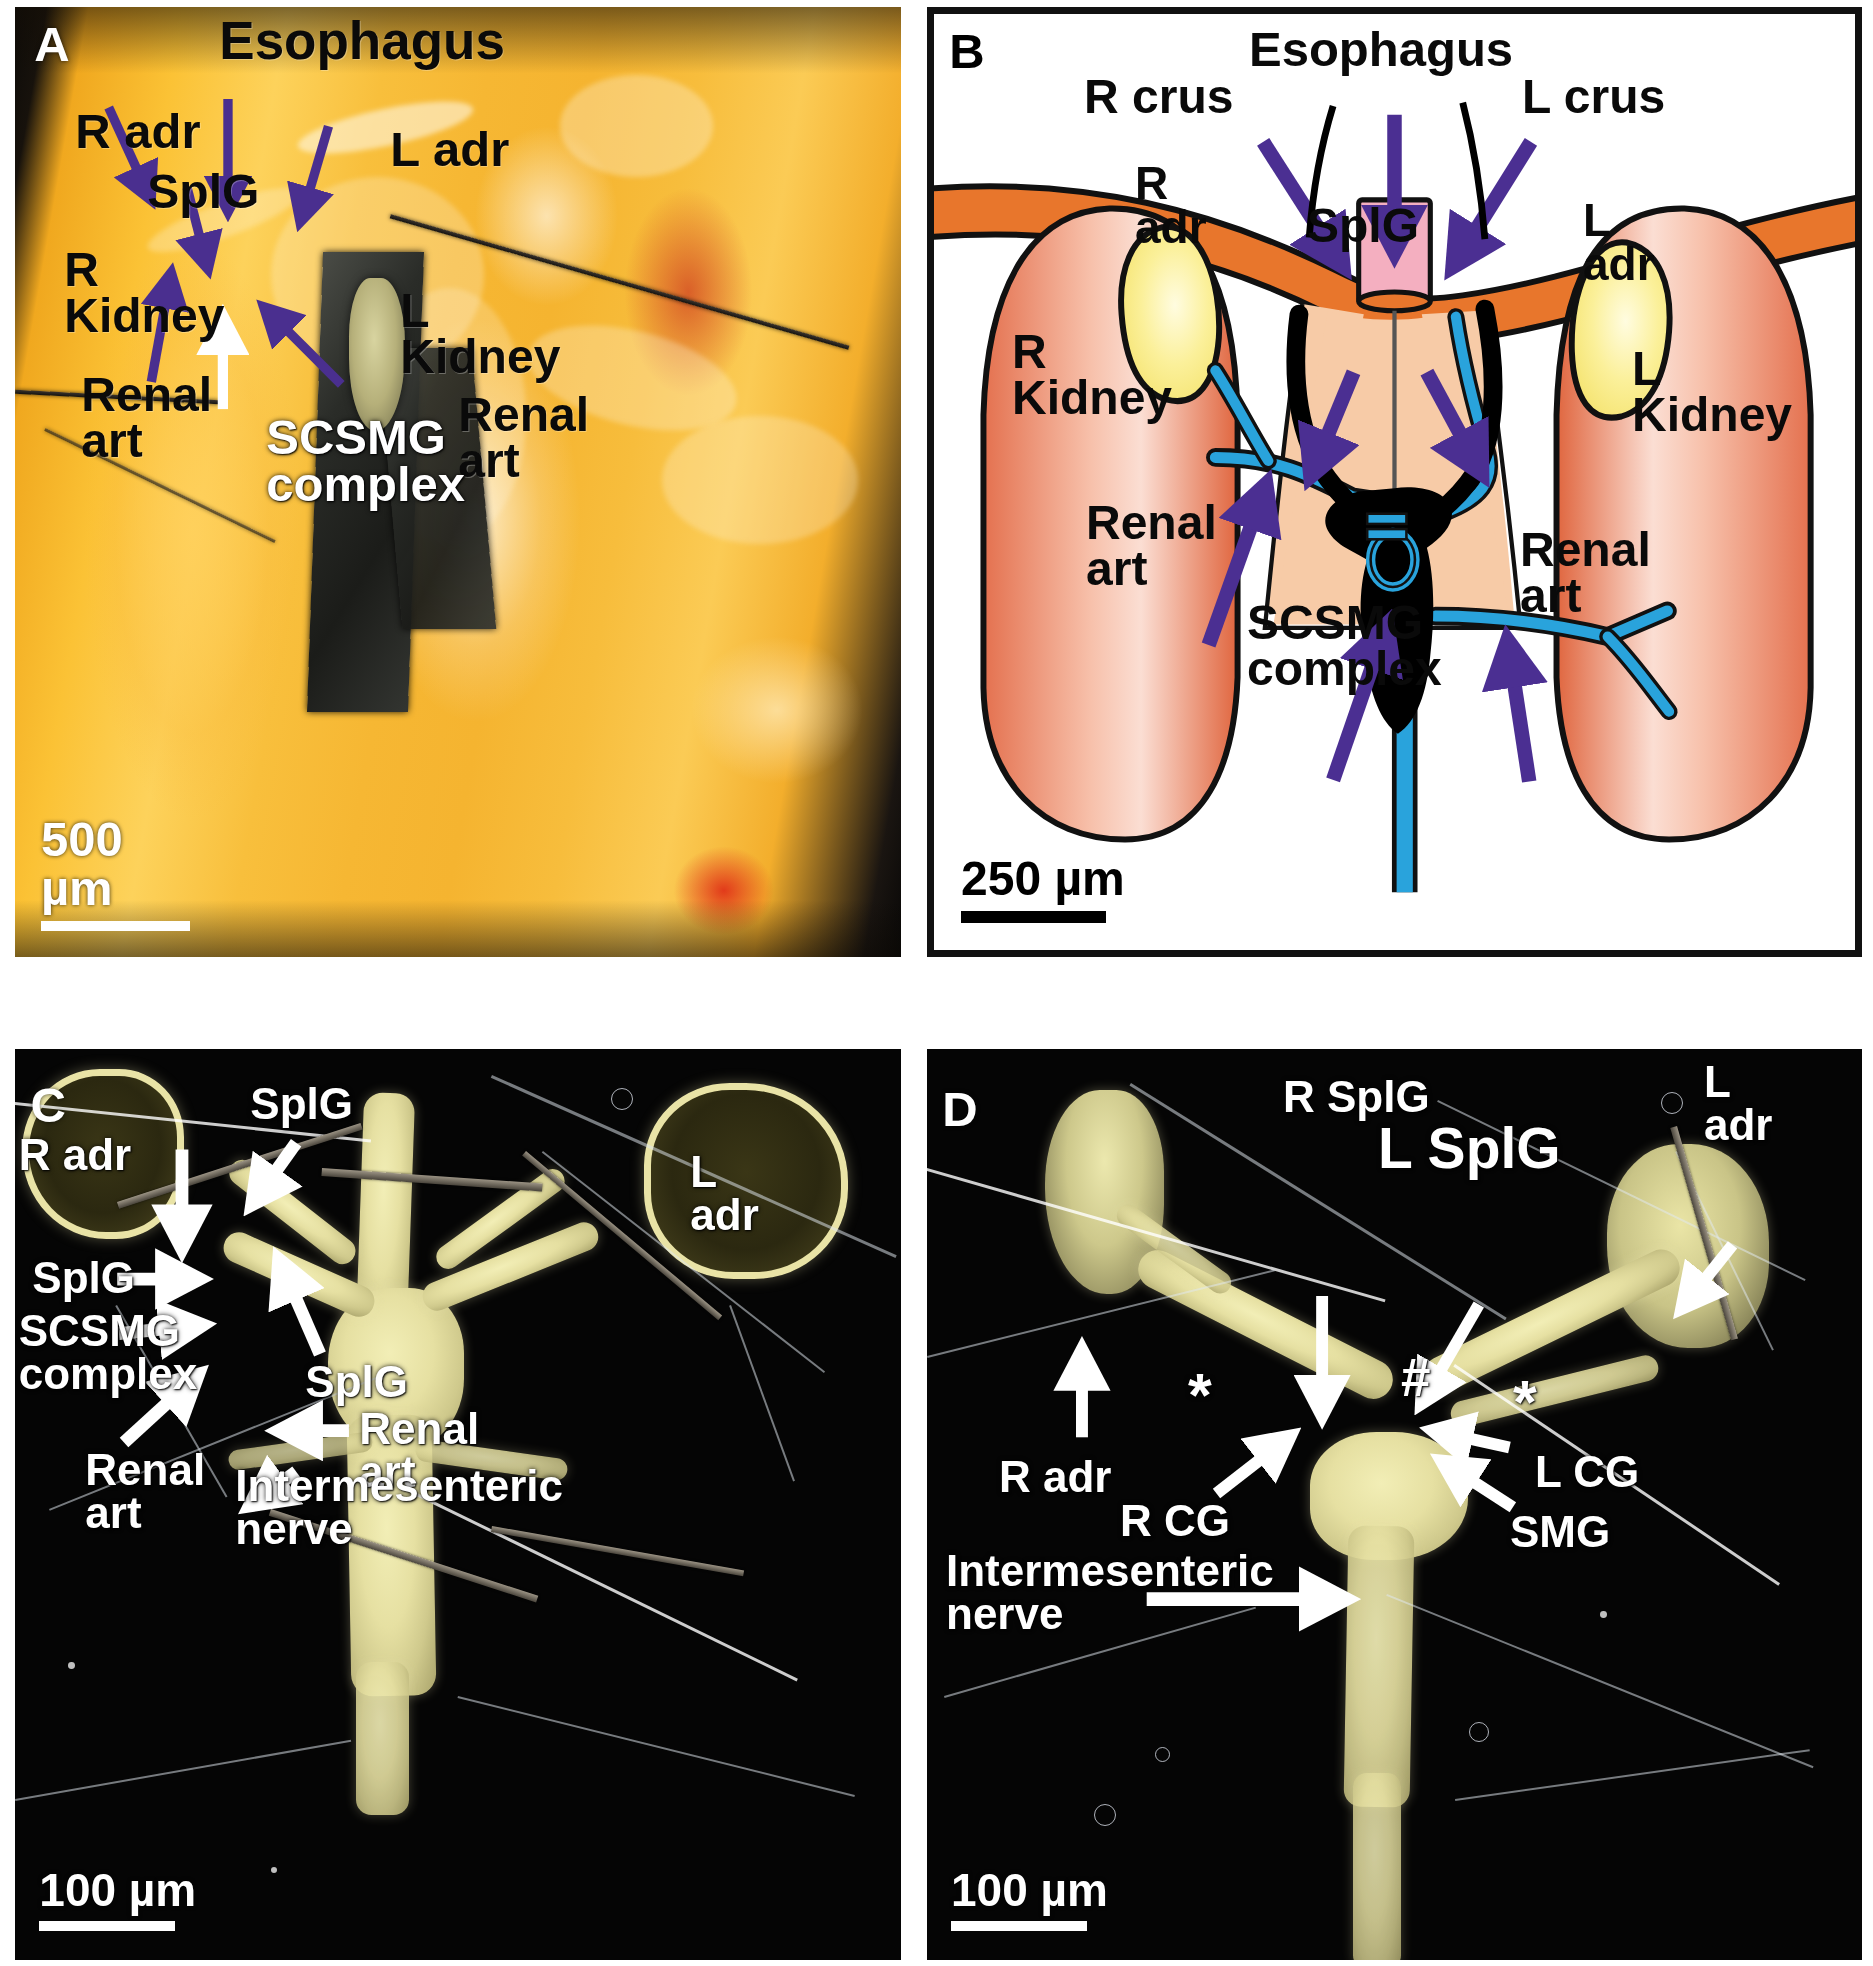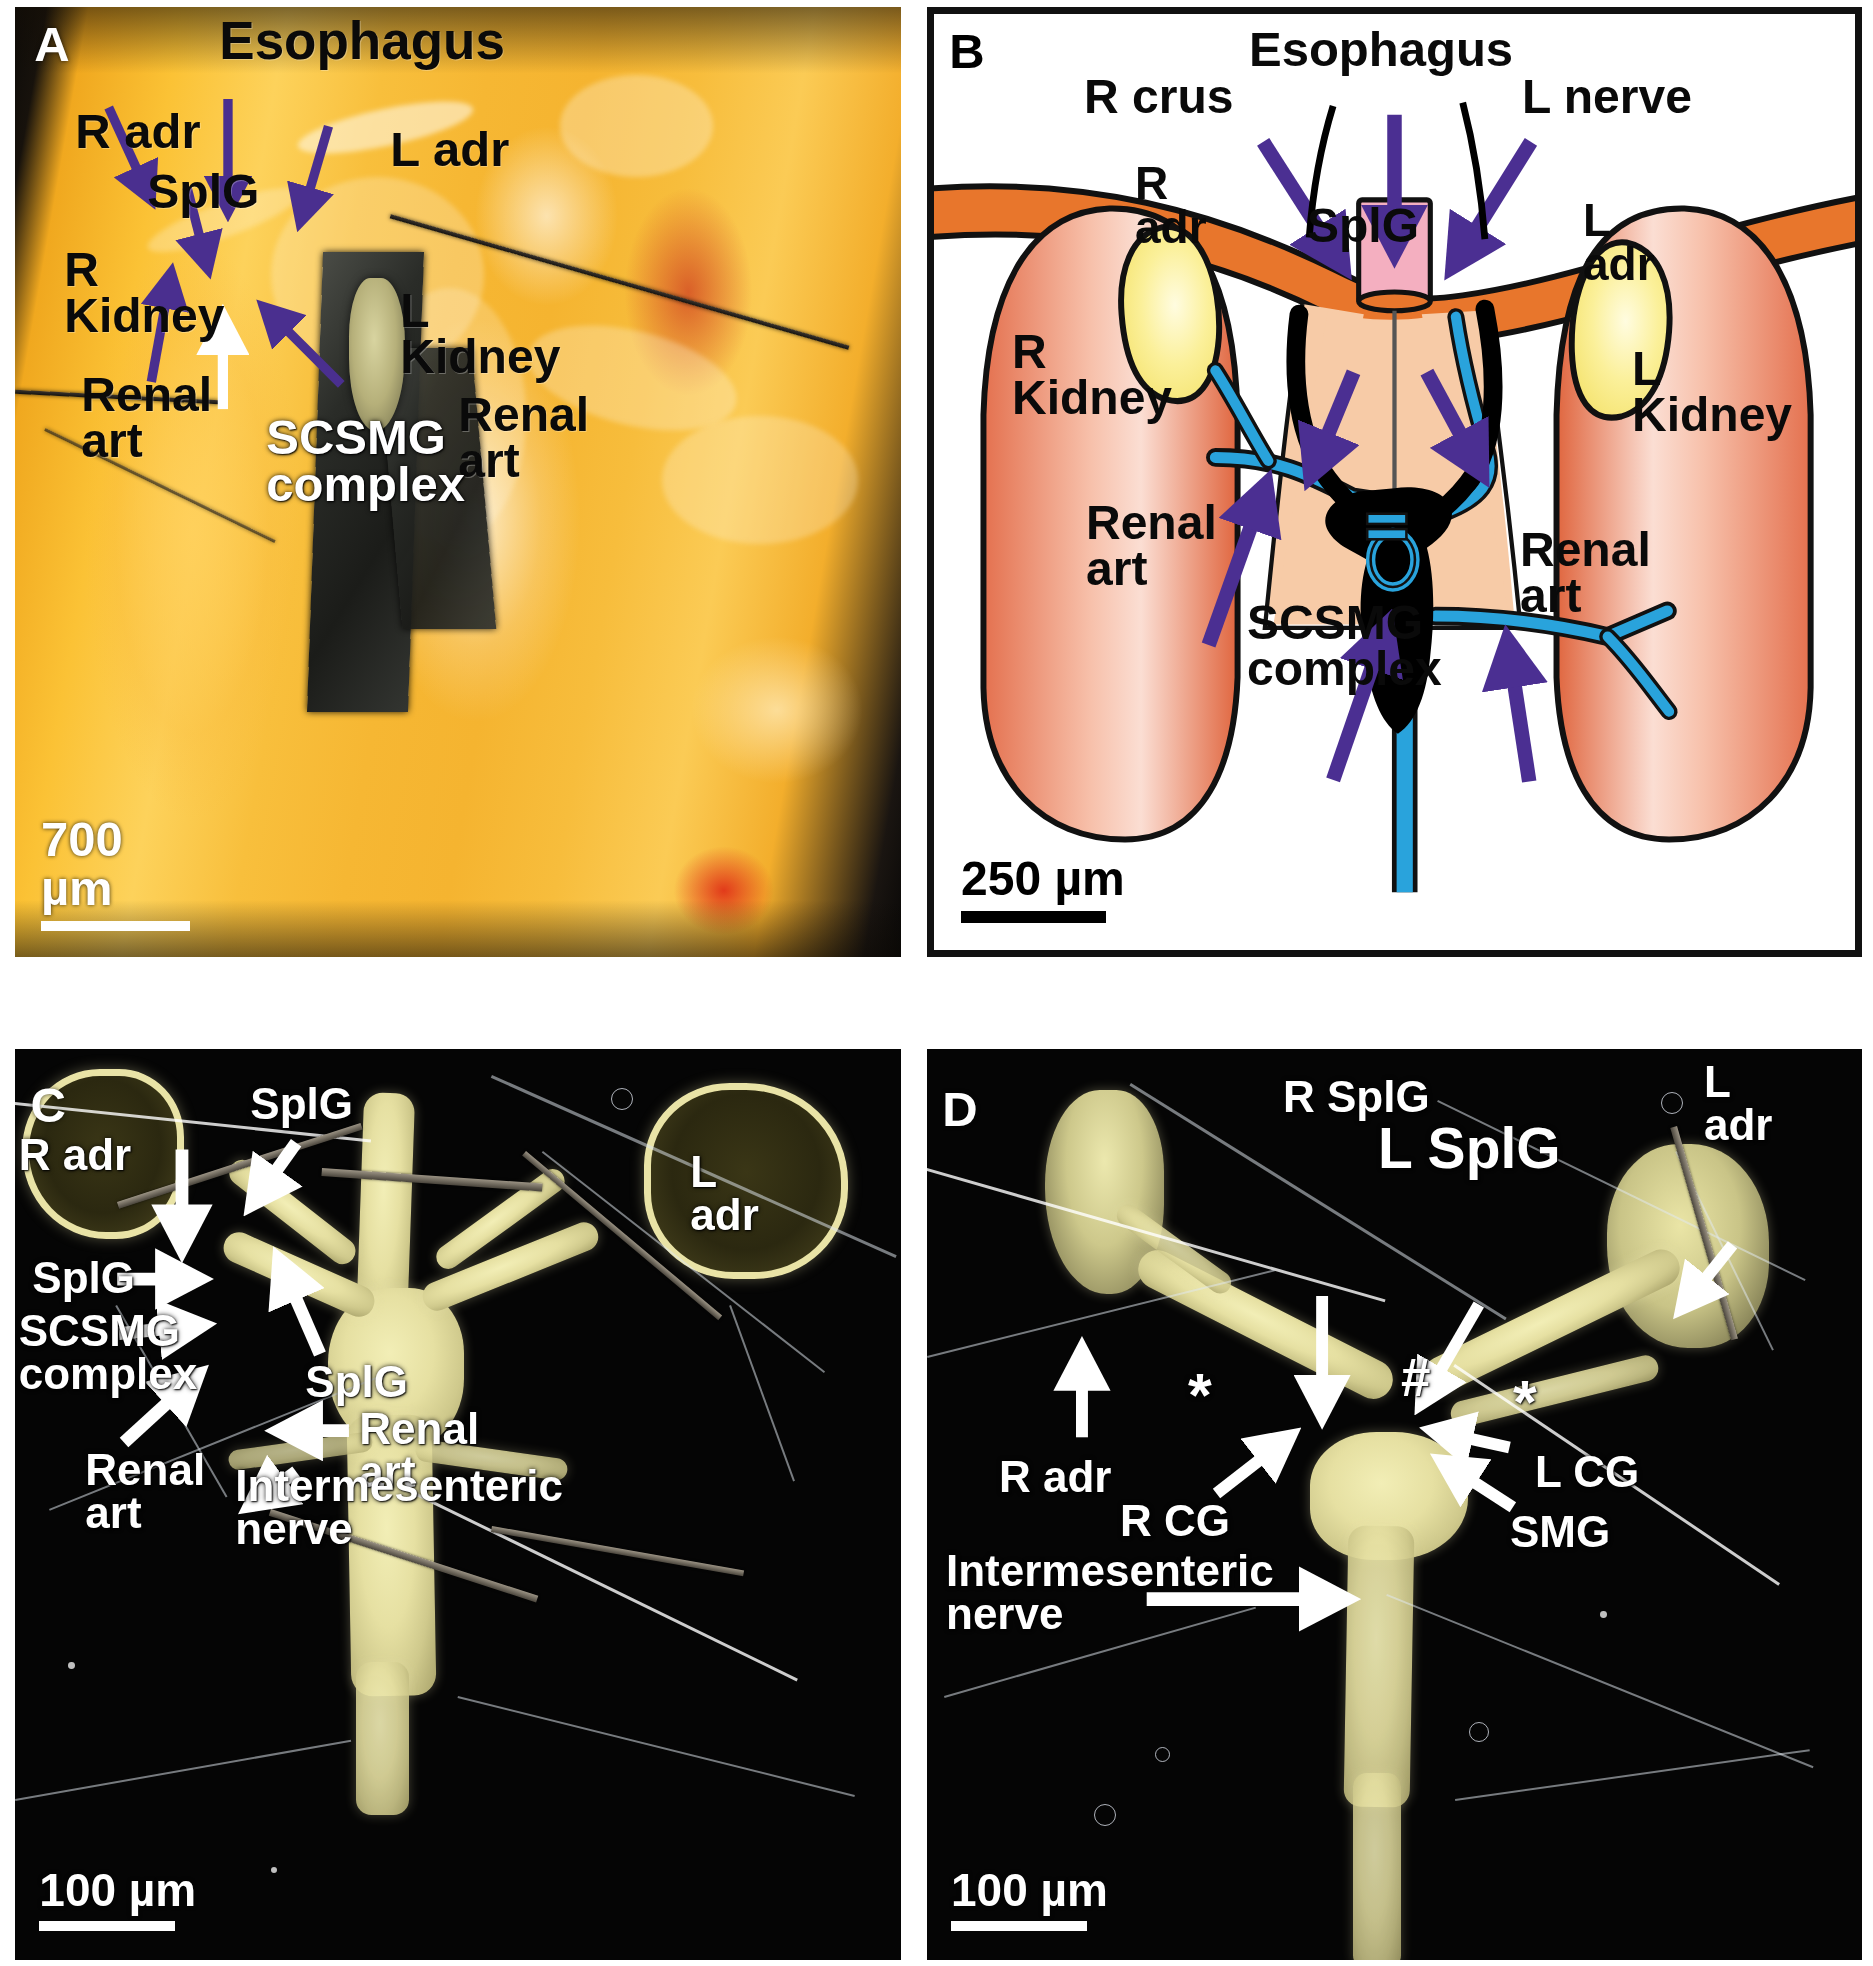--- a/index.html
+++ b/index.html
@@ -177,21 +177,21 @@
     <div class="lbl black" style="left:385px;top:281px;font-size:48px;">L
 Kidney</div>
     <div class="lbl black" style="left:66px;top:365px;font-size:48px;">Renal
 art</div>
     <div class="lbl black" style="left:443px;top:385px;font-size:48px;">Renal
 art</div>
     <div class="lbl white center" style="left:251px;top:407px;font-size:49px;">SCSMG
 complex</div>
 
     <div class="scalebar white" style="left:25.6px;bottom:25.6px;width:162px;">
-      <div class="txt" style="font-size:49px;">700 µm</div>
+      <div class="txt" style="font-size:49px;">500 µm</div>
       <div class="bar" style="width:149px;"></div>
     </div>
   </div>
 
   <div class="panel" id="panel-b">
     <svg class="ovl" viewBox="0 0 1080 1097" preserveAspectRatio="none" style="z-index:5;">
       <defs>
         <linearGradient id="kid-grad-r" x1="0" y1="0" x2="1" y2="0">
           <stop offset="0%" stop-color="#e4714f"></stop>
           <stop offset="42%" stop-color="#f7c0aa"></stop>
@@ -283,21 +283,21 @@
       <line x1="698" y1="900" x2="676" y2="756" stroke="#4b2f92" stroke-width="17" marker-end="url(#ah-purple-b)"></line>
 
       <path d="M 468,108 C 452,160 444,210 440,262" fill="none" stroke="#000" stroke-width="8"></path>
       <path d="M 620,104 C 634,158 642,212 646,264" fill="none" stroke="#000" stroke-width="8"></path>
     </svg>
 
     <div class="panel-letter black" style="left:15.3px;top:13.6px;">B</div>
 
     <div class="lbl plain center" style="left:315px;top:12px;font-size:49px;">Esophagus</div>
     <div class="lbl plain" style="left:150px;top:60px;font-size:48px;">R crus</div>
-    <div class="lbl plain" style="left:588px;top:60px;font-size:48px;">L nerve</div>
+    <div class="lbl plain" style="left:588px;top:60px;font-size:48px;">L crus</div>
     <div class="lbl plain center" style="left:201px;top:147px;font-size:46px;">R
 adr</div>
     <div class="lbl plain center" style="left:649px;top:184px;font-size:46px;">L
 adr</div>
     <div class="lbl plain" style="left:373px;top:189px;font-size:48px;">SplG</div>
     <div class="lbl plain center" style="left:78px;top:315px;font-size:48px;">R
 Kidney</div>
     <div class="lbl plain center" style="left:698px;top:332px;font-size:48px;">L
 Kidney</div>
     <div class="lbl plain" style="left:152px;top:486px;font-size:48px;">Renal

